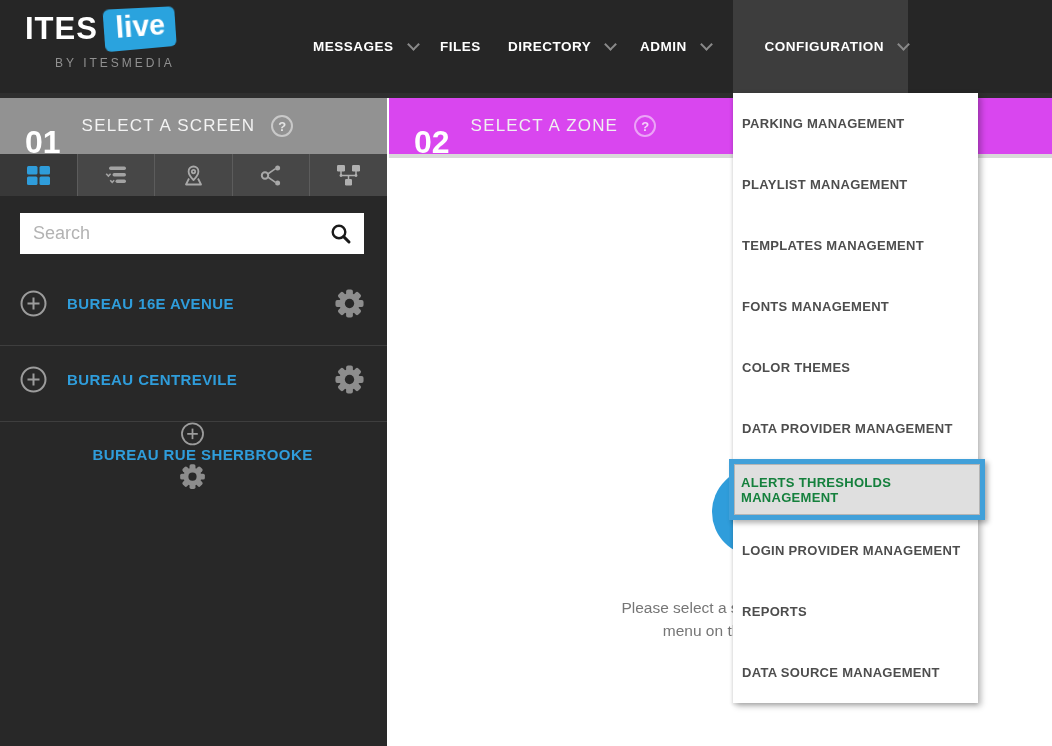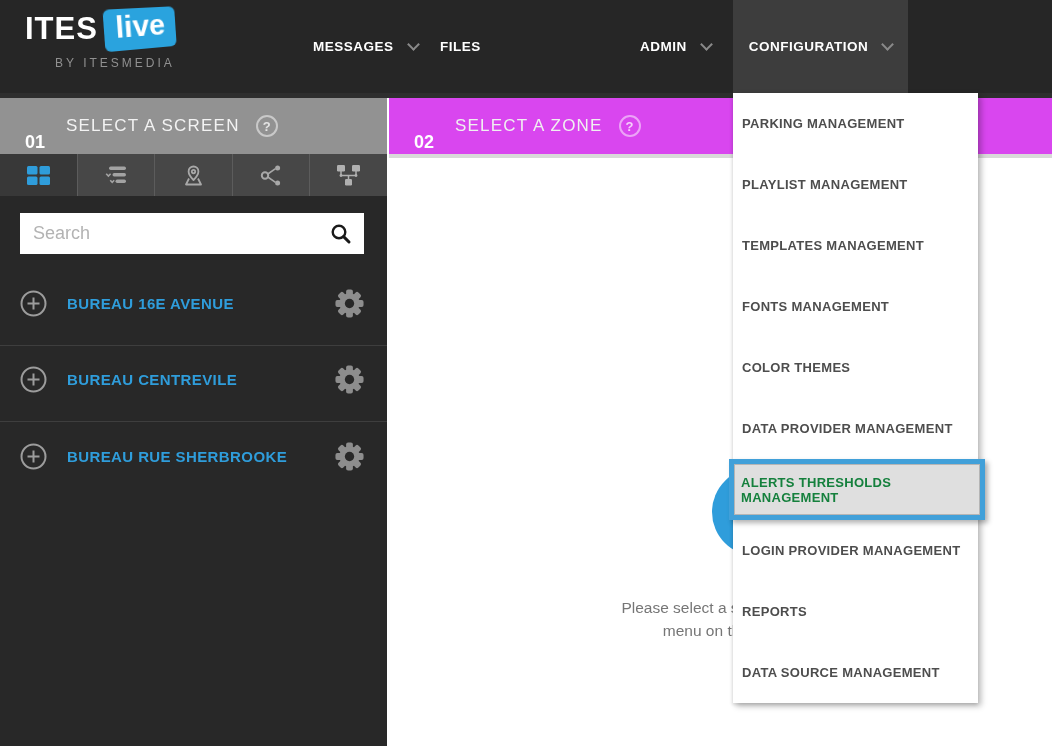--- a/index.html
+++ b/index.html
@@ -18,48 +18,48 @@
   .logo-tagline { margin-top:7px; margin-left:30px; font-size:12px; color:#909090; letter-spacing:3px; }
   .nav-item { position:absolute; top:0; height:93px; display:flex; align-items:center;
               font-size:13.5px; font-weight:700; color:#fff; letter-spacing:.5px; cursor:pointer; }
   .nav-item .chev { margin-left:15px; }
   .chev { width:9px; height:9px; border-right:2px solid #8a8a8a; border-bottom:2px solid #8a8a8a;
           transform:rotate(45deg); margin-top:-5px; display:inline-block; }
   .nav-messages { left:313px; }
   .nav-files { left:440px; }
   .nav-directory { left:508px; }
   .nav-admin { left:640px; }
-  .nav-config { left:733px; width:175px; justify-content:center; background:#3d3d3d; }
+  .nav-config { left:733px; width:175px; justify-content:flex-end; background:#3d3d3d; }
 
   #nav-strip { position:absolute; left:0; top:93px; width:1052px; height:5px; background:#2e2e2e; }
 
   
   #left-panel { position:absolute; left:0; top:98px; width:387px; height:648px; background:#282828; }
   .panel-header { height:56px; display:flex; align-items:center; padding-left:25px; }
   #left-panel .panel-header { background:#929292; }
-  .step-num { font-size:18px; font-weight:700; color:#fff;margin-top:32px; }
+  .step-num { font-size:32px; font-weight:700; color:#fff;margin-top:32px; }
   .panel-title { margin-left:21px; font-size:17px; color:#f3f3f3; letter-spacing:1.2px; }
   .help-badge { margin-left:16px; width:22px; height:22px; border-radius:50%;
                 border:2px solid rgba(255,255,255,.5); color:rgba(255,255,255,.75);
                 font-size:13px; font-weight:700; display:flex; align-items:center; justify-content:center; cursor:pointer; }
   #view-toolbar { height:42px; background:#474747; display:flex; }
   .view-tab { flex:1; display:flex; align-items:center; justify-content:center;
               border-right:1px solid #5c5c5c; cursor:pointer; }
   .view-tab:last-child { border-right:none; }
   .view-tab.active { background:#383838; }
   #left-body { position:relative; height:550px; }
   #search-box { position:absolute; left:20px; top:17px; width:344px; height:41px; background:#fff;
                 border-radius:0; display:flex; align-items:center; padding:0 12px 0 13px; }
   #search-box input { flex:1; border:none; outline:none; font-size:18px; color:#555;
                       font-family:"Liberation Sans", sans-serif; background:transparent; }
   #search-box input::placeholder { color:#b3b3b3; }
   #screen-list { position:absolute; left:0; top:74px; width:387px; }
   .screen-row { height:76px; display:flex; align-items:center; padding:0 22px 8px 20px;
                 border-bottom:1px solid #3e3e3e; }
-  .screen-row:last-child { border-bottom:none; }
+  .screen-row:last-child { border-bottom:none;flex-direction:column; }
   .screen-name { margin-left:20px; font-size:15px; font-weight:700; color:#2f9ddb;
                  letter-spacing:.4px; cursor:pointer; }
   .row-spacer { flex:1; }
 
   
   #zone-panel { position:absolute; left:389px; top:98px; width:663px; height:648px; background:#fff; }
   #zone-panel .panel-header { background:#d946ef; }
   #zone-panel .panel-title { color:#f0f0f0; }
   #zone-header-underline { height:4px; background:#d9d9d9; }
   #zone-circle { position:absolute; left:323px; top:370px; width:88px; height:88px;
@@ -88,20 +88,24 @@
       </div>
       <div class="logo-tagline">BY ITESMEDIA</div>
     </div>
 
     <div class="nav-item nav-messages">
       <span>MESSAGES</span>
       <span class="chev"></span>
     </div>
     <div class="nav-item nav-files">
       <span>FILES</span>
+    </div>
+    <div class="nav-item nav-directory">
+      <span>DIRECTORY</span>
+      <span class="chev"></span>
     </div>
     <div class="nav-item nav-admin">
       <span>ADMIN</span>
       <span class="chev"></span>
     </div>
     <div class="nav-item nav-config">
       <span>CONFIGURATION</span>
       <span class="chev"></span>
     </div>
   </div>

